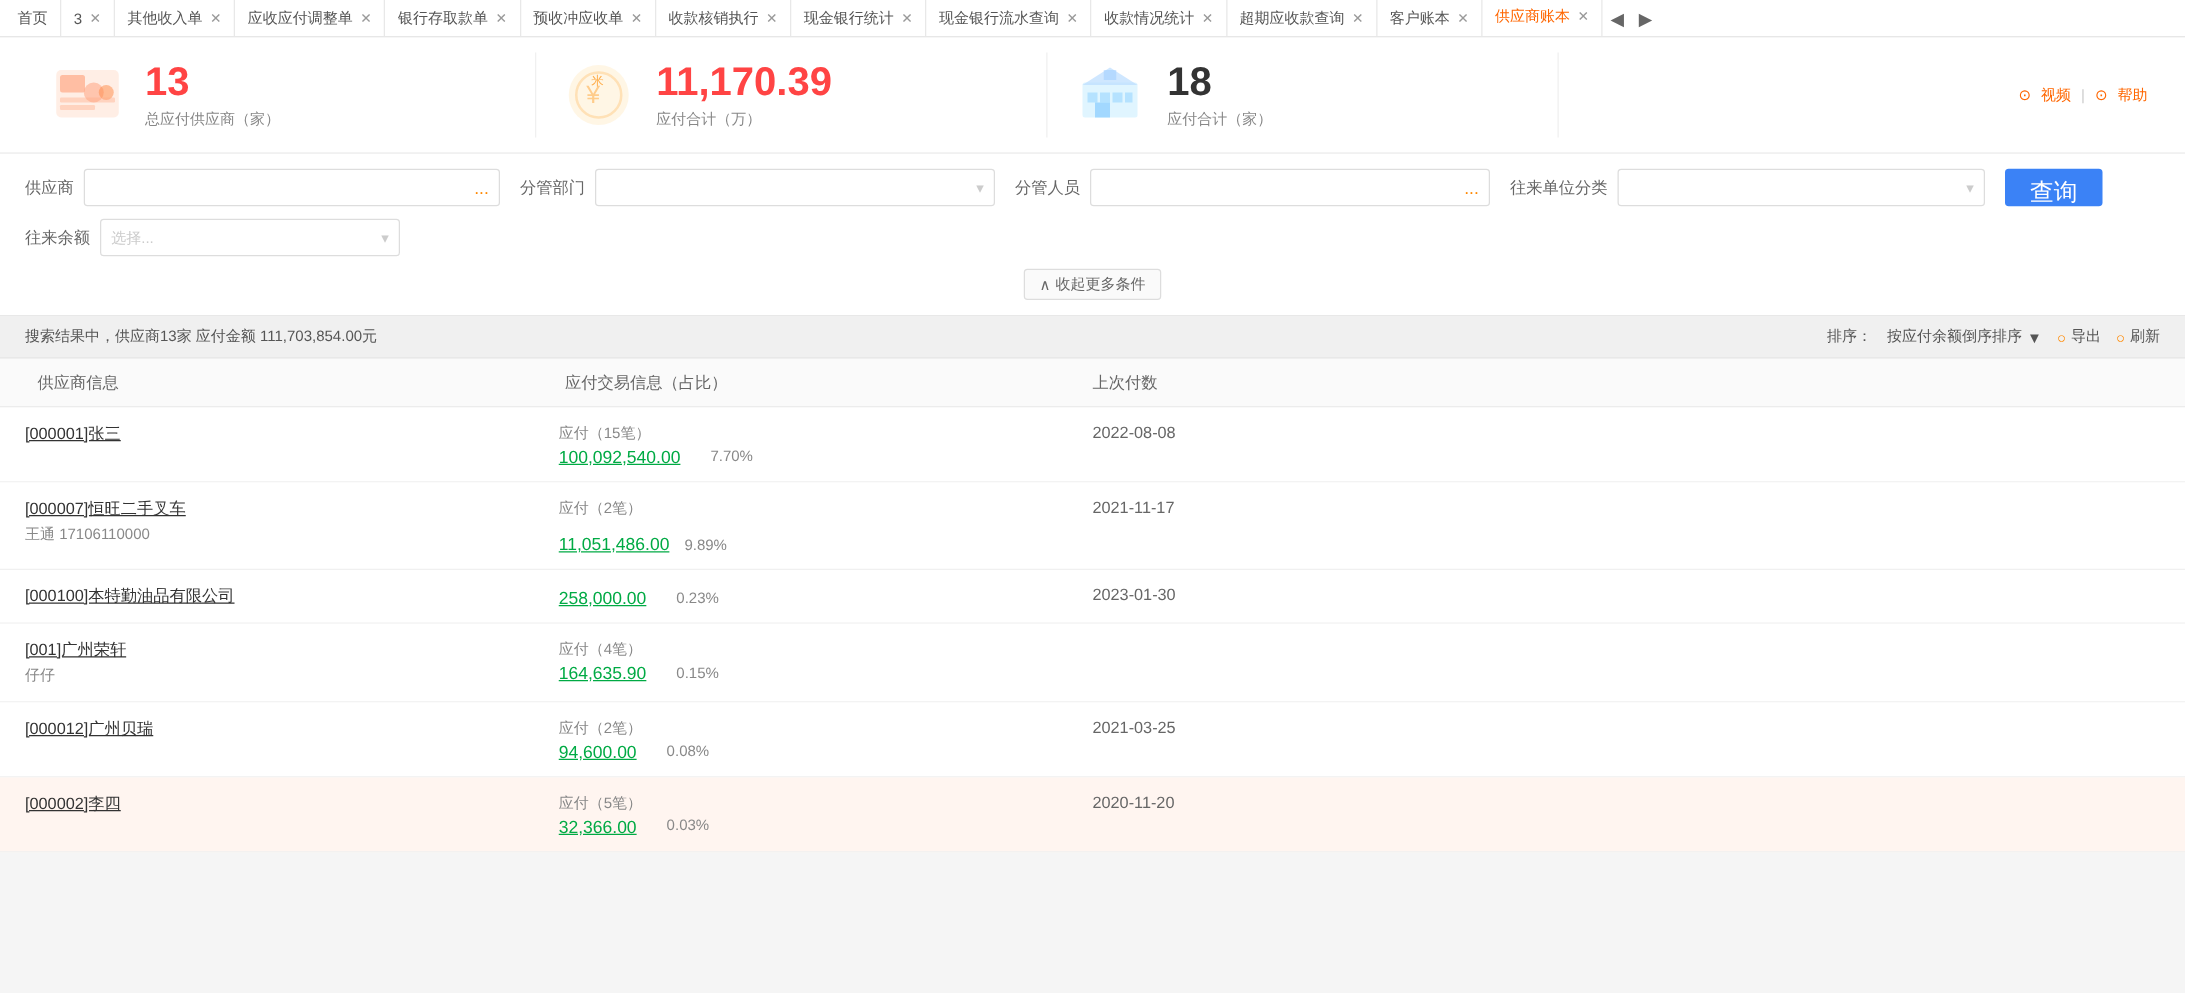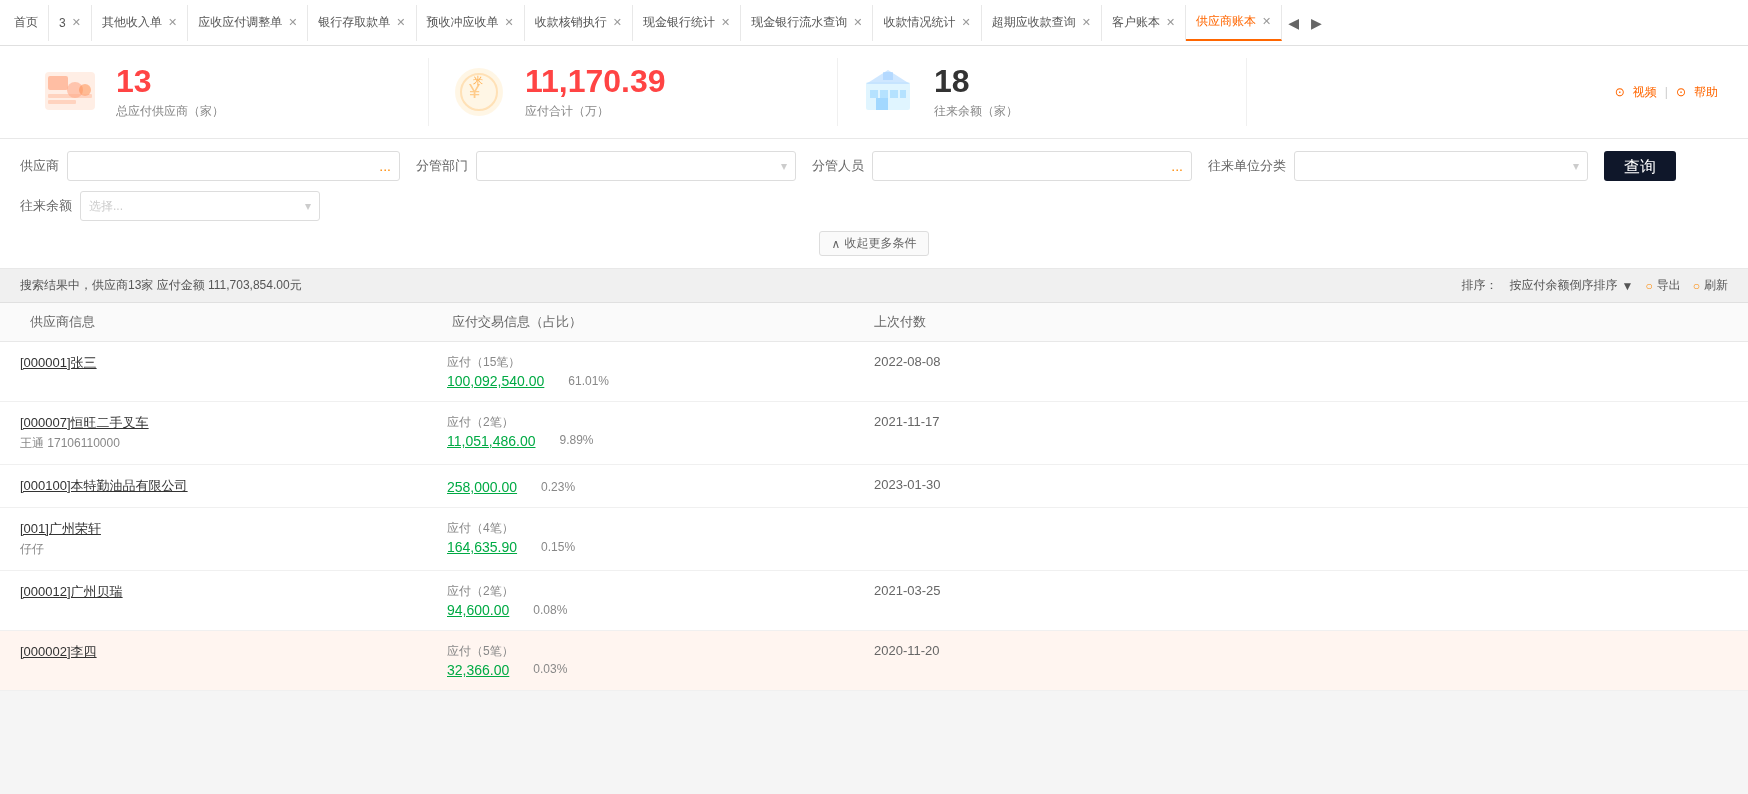--- a/index.html
+++ b/index.html
@@ -4,21 +4,21 @@
   <style>
     * { margin: 0; padding: 0; box-sizing: border-box; }
     body { font-family: 'Microsoft YaHei', Arial, sans-serif; font-size: 13px; background: #f5f5f5; color: #333; width: 1748px; }
 
     
     .top-nav {
       display: flex;
       align-items: center;
       background: #fff;
       border-bottom: 1px solid #e0e0e0;
-      height: 46px;
+      height: 30px;
       padding: 0 4px;
       overflow: hidden;
     }
     .nav-tab {
       display: flex;
       align-items: center;
       padding: 0 10px;
       height: 36px;
       font-size: 12px;
       color: #555;
@@ -122,27 +122,27 @@
       border-radius: 3px;
       padding: 0 8px;
       display: flex;
       align-items: center;
       justify-content: space-between;
       cursor: pointer;
       font-size: 12px;
       color: #ccc;
     }
     .search-btn {
-      background: #0f172a;
+      background: #3b82f6;
       color: #fff;
       border: none;
       padding: 6px 20px;
       border-radius: 3px;
       cursor: pointer;
-      font-size: 16px;
+      font-size: 19px;
       height: 30px;
     }
     .collapse-bar {
       display: flex;
       justify-content: center;
       align-items: center;
       margin-top: 6px;
     }
     .collapse-btn {
       font-size: 12px;
@@ -334,21 +334,21 @@
         <rect x="22" y="28" width="8" height="8" fill="#aaddff" opacity="0.8"></rect>
         <rect x="32" y="28" width="8" height="8" fill="#aaddff" opacity="0.8"></rect>
         <rect x="42" y="28" width="6" height="8" fill="#aaddff" opacity="0.8"></rect>
         <rect x="18" y="36" width="12" height="12" fill="#88ccff" opacity="0.7"></rect>
         <polygon points="8,22 30,8 52,22" fill="#bbddff" opacity="0.7"></polygon>
         <rect x="25" y="10" width="10" height="8" fill="#99ccff" opacity="0.5"></rect>
       </svg>
     </div>
     <div class="card-info">
       <span class="card-number black">18</span>
-      <span class="card-label">往来余额（家）</span>
+      <span class="card-label">应付合计（家）</span>
     </div>
   </div>
 
   <div style="flex:1"></div>
 
   <div class="top-right-links">
     <span style="color:#ff6600; cursor:pointer">⊙</span>
     <span style="cursor:pointer; color:#ff6600;">视频</span>
     <span style="color:#ccc;">|</span>
     <span style="color:#ff6600; cursor:pointer">⊙</span>
@@ -447,40 +447,40 @@
       <div>
         <a class="supplier-link">[000001]张三</a>
       </div>
 
     </div>
     <div class="col-transaction">
       <div class="transaction-info">
         <span class="trans-label">应付（15笔）</span>
         <div style="display:flex; align-items:center; gap:12px; margin-top:2px;">
           <a class="trans-amount">100,092,540.00</a>
-          <span class="trans-percent">61.01%</span>
+          <span class="trans-percent">7.70%</span>
         </div>
       </div>
     </div>
     <div class="col-last-payment">
       <span class="last-payment">2022-08-08</span>
     </div>
     <div class="col-extra"></div>
   </div>
       <div class="table-row">
     <div class="col-supplier">
       <div>
         <a class="supplier-link">[000007]恒旺二手叉车</a>
       </div>
       <div class="supplier-sub">王通  17106110000</div>
     </div>
     <div class="col-transaction">
       <div class="transaction-info">
         <span class="trans-label">应付（2笔）</span>
-        <div style="display:flex; align-items:flex-start; gap:12px; margin-top:2px;">
+        <div style="display:flex; align-items:flex-end; gap:0; margin-top:12px;">
           <a class="trans-amount">11,051,486.00</a>
           <span class="trans-percent">9.89%</span>
         </div>
       </div>
     </div>
     <div class="col-last-payment">
       <span class="last-payment">2021-11-17</span>
     </div>
     <div class="col-extra"></div>
   </div>

